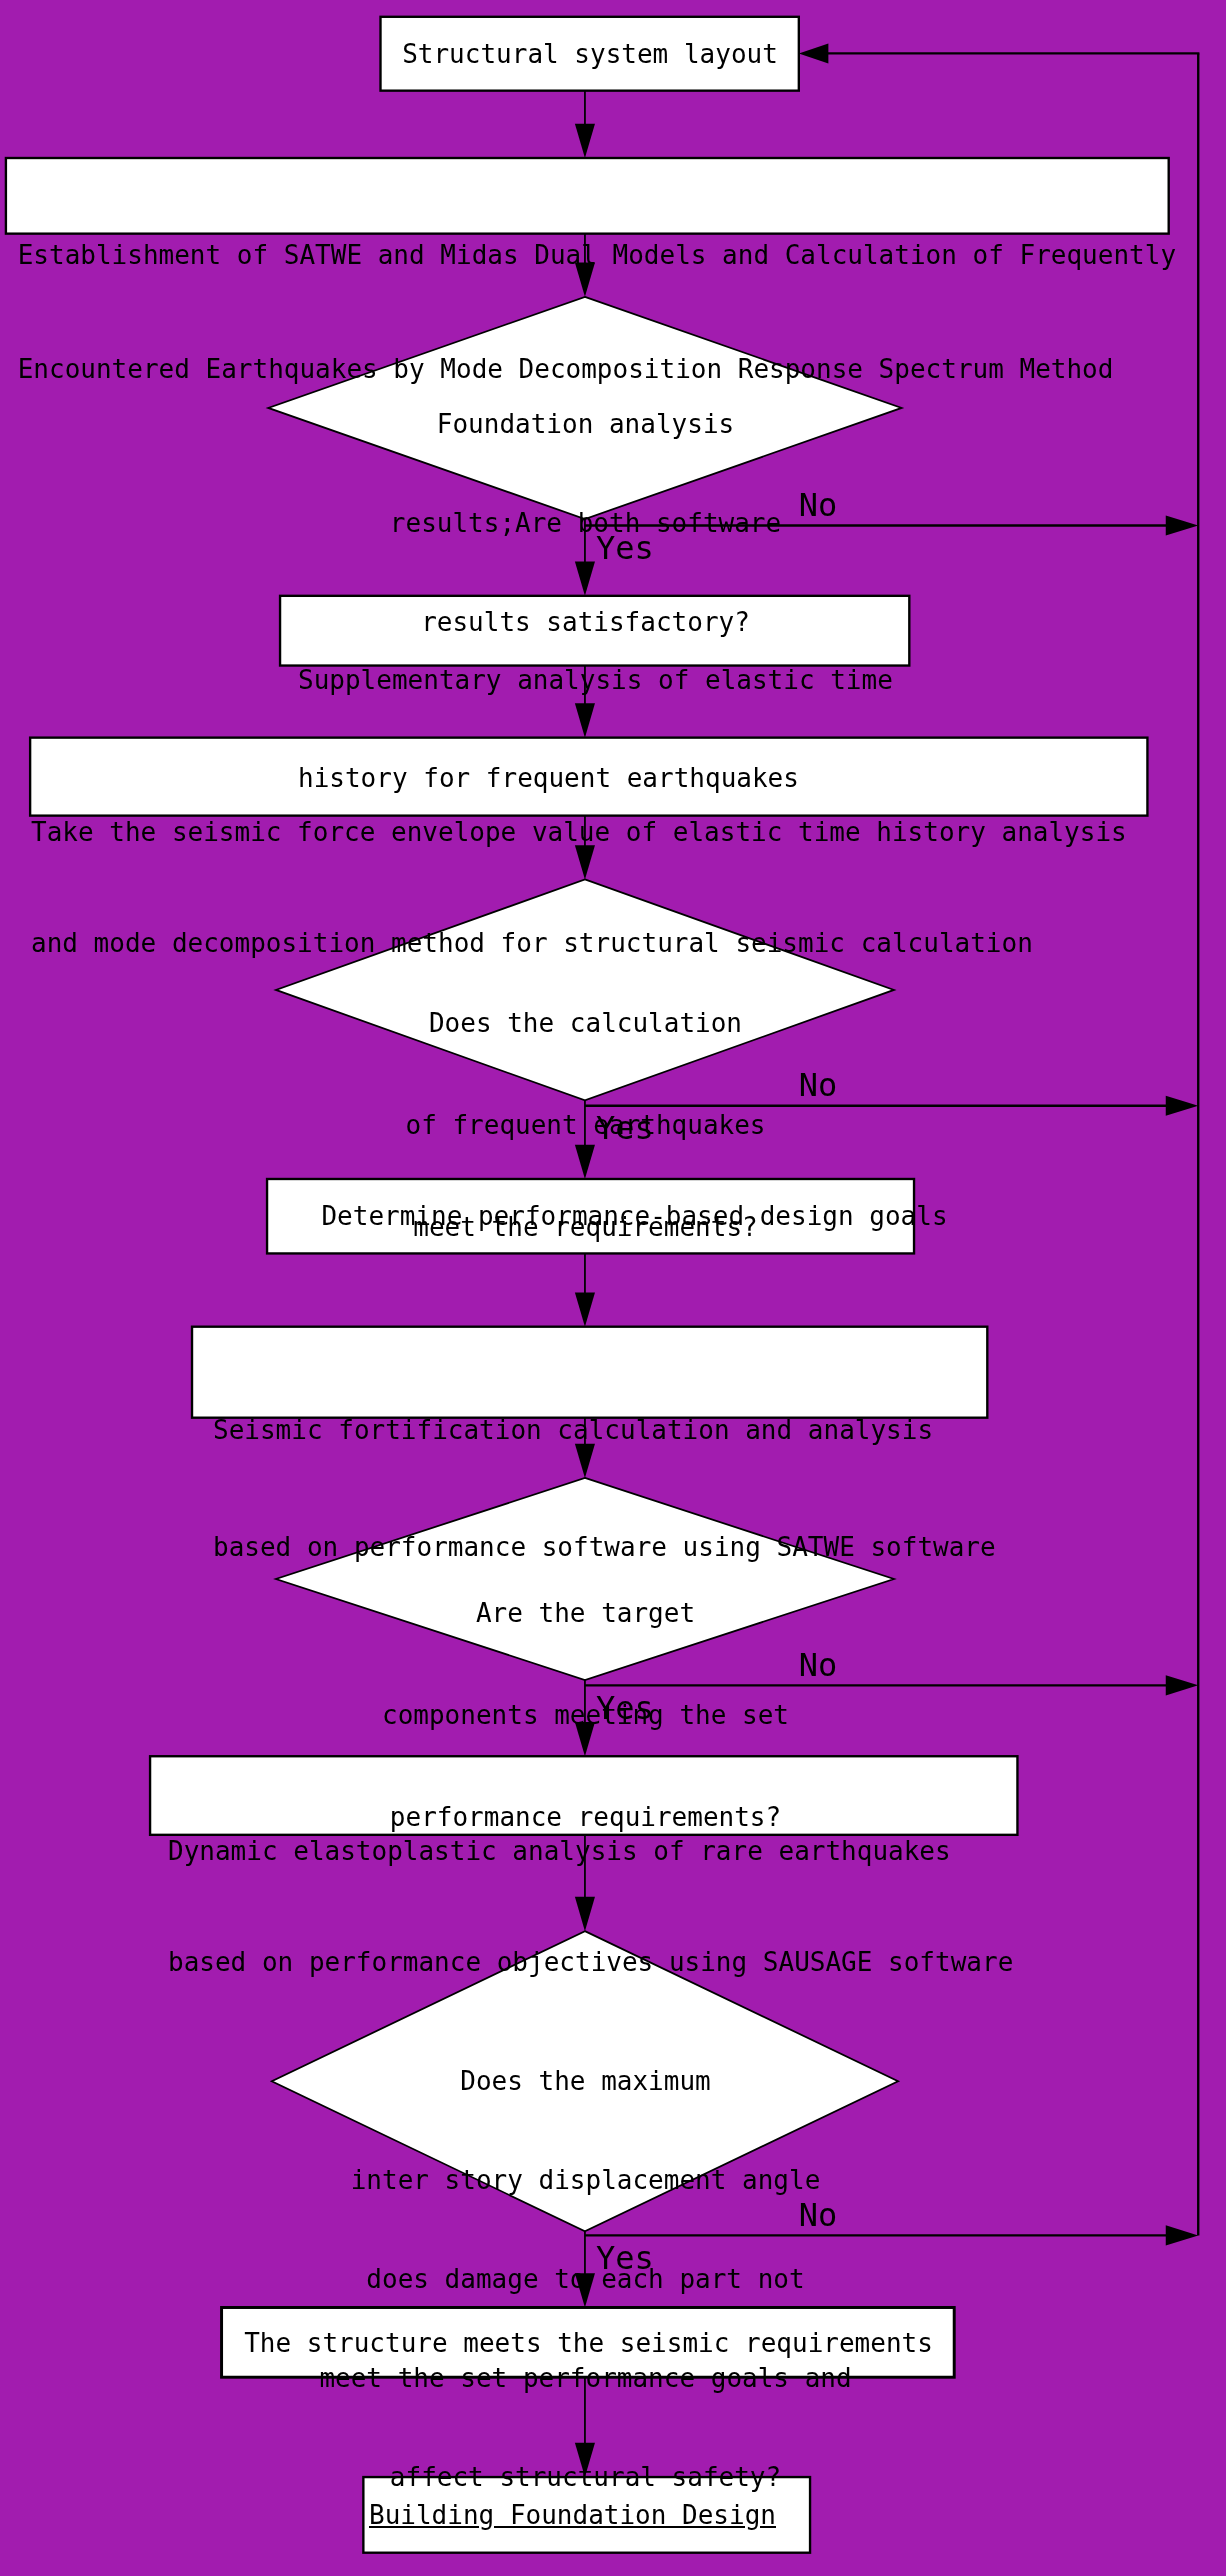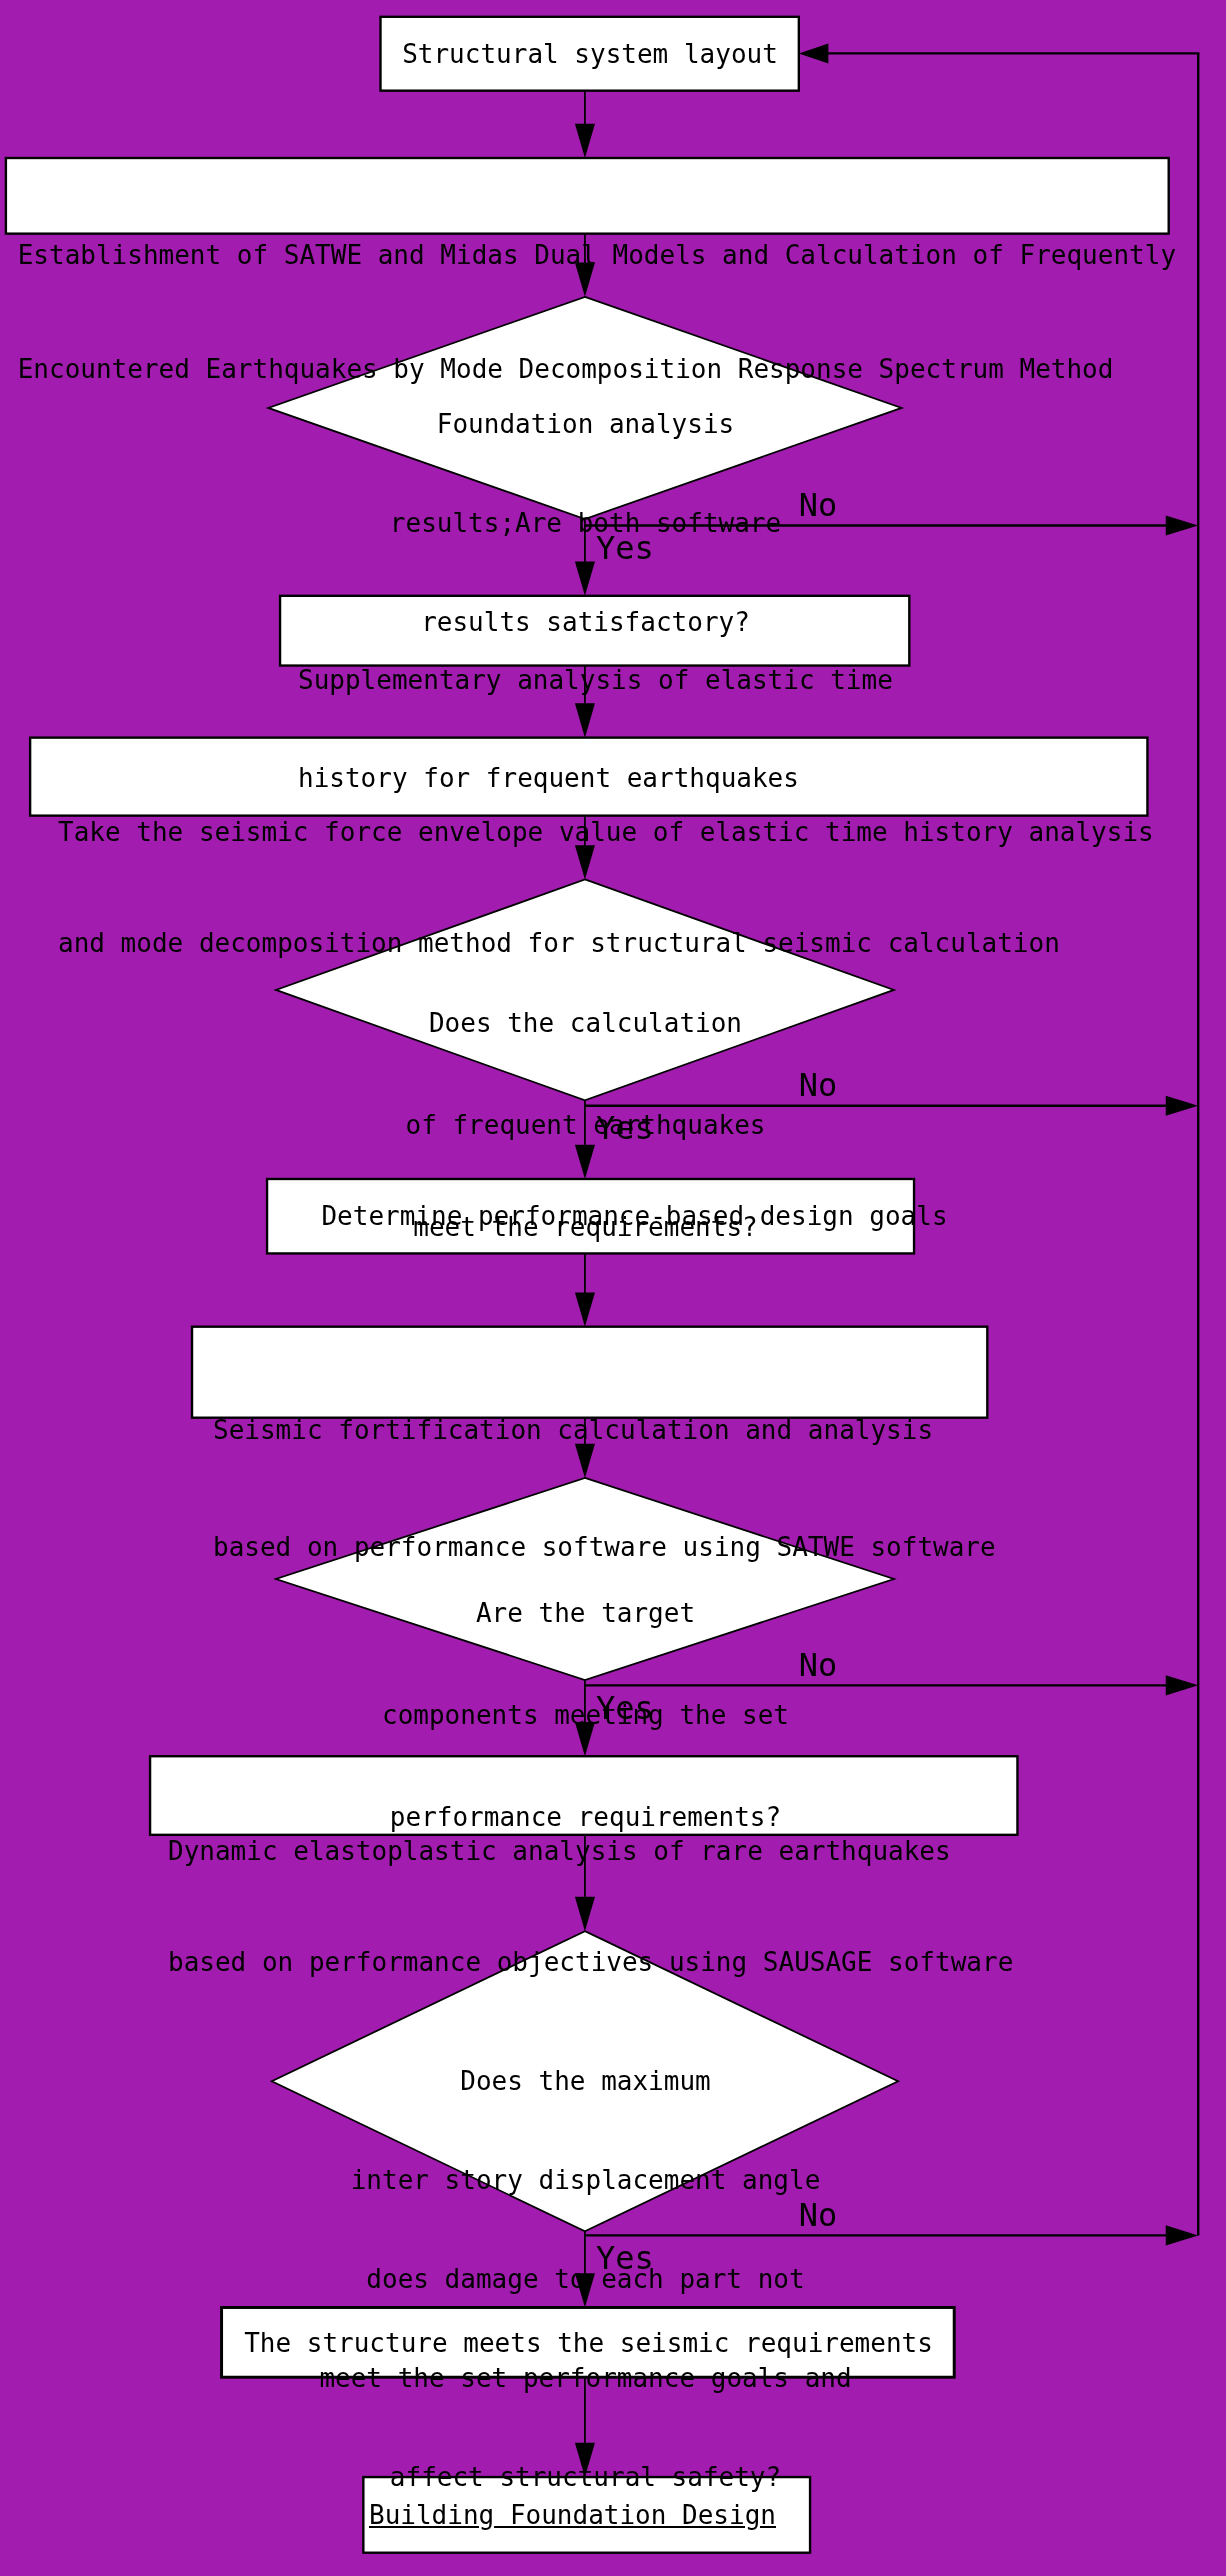--- a/index.html
+++ b/index.html
@@ -112,21 +112,21 @@
     <div>Foundation analysis</div>
     <div>results;Are both software</div>
     <div>results satisfactory?</div>
   </div>
 
   <div class="node-text left" style="left:298px;top:599px;width:597px;line-height:32.5px;">
     <div>Supplementary analysis of elastic time</div>
     <div>history for frequent earthquakes</div>
   </div>
 
-  <div class="node-text left" style="left:58px;top:740px;width:1099px;line-height:37px;">
+  <div class="node-text left" style="left:31px;top:740px;width:1099px;line-height:37px;">
     <div>Take the seismic force envelope value of elastic time history analysis</div>
     <div>and mode decomposition method for structural seismic calculation</div>
   </div>
 
   <div class="node-text center" style="left:290px;top:938px;width:591px;line-height:34px;">
     <div>Does the calculation</div>
     <div>of frequent earthquakes</div>
     <div>meet the requirements?</div>
   </div>
 

